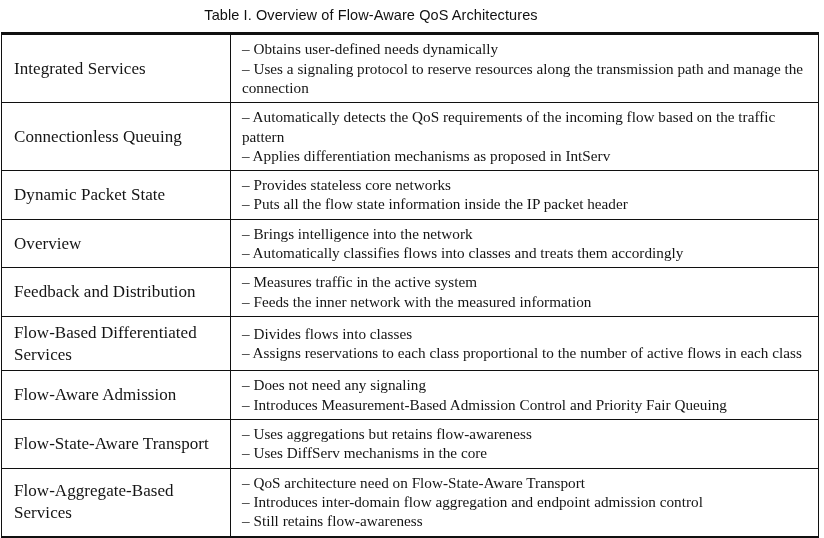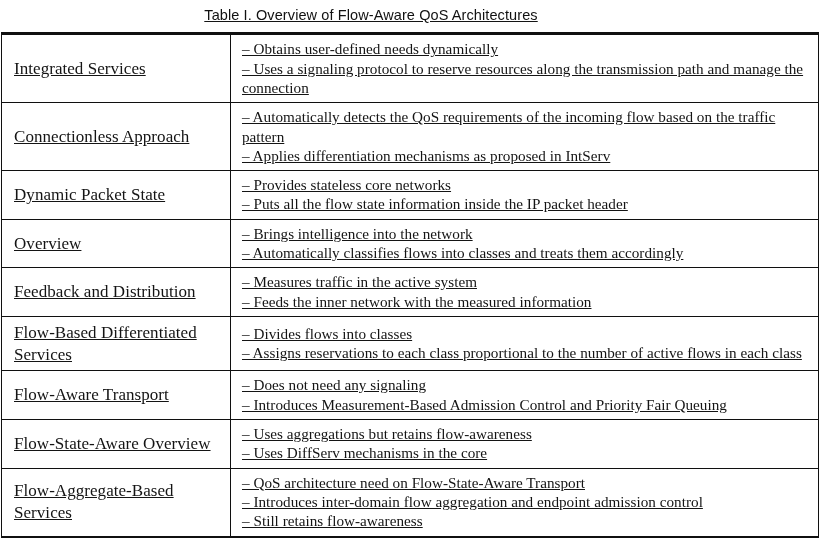--- a/index.html
+++ b/index.html
@@ -11,21 +11,20 @@
     width: 824px;
     height: 538px;
     font-family: "Liberation Serif", "DejaVu Serif", serif;
     color: #141414;
     overflow: hidden;
   }
 
   .table-figure {
     width: 742px;
     box-sizing: border-box;
-    text-decoration: underline;
   }
 
   .table-caption {
     font-family: "Liberation Sans", "DejaVu Sans", sans-serif;
     font-size: 14.5px;
     color: #111111;
     text-align: center;
     letter-spacing: 0.1px;
     padding: 7px 0 8px 0;
     line-height: 1.2;
@@ -87,21 +86,21 @@
 
       <tr>
         <td class="arch-name">Integrated Services</td>
         <td class="arch-desc">
           <span class="bullet-line">– Obtains user-defined needs dynamically</span>
           <span class="bullet-line">– Uses a signaling protocol to reserve resources along the transmission path and manage the connection</span>
         </td>
       </tr>
 
       <tr>
-        <td class="arch-name">Connectionless Approach</td>
+        <td class="arch-name">Connectionless Queuing</td>
         <td class="arch-desc">
           <span class="bullet-line">– Automatically detects the QoS requirements of the incoming flow based on the traffic pattern</span>
           <span class="bullet-line">– Applies differentiation mechanisms as proposed in IntServ</span>
         </td>
       </tr>
 
       <tr>
         <td class="arch-name">Dynamic Packet State</td>
         <td class="arch-desc">
           <span class="bullet-line">– Provides stateless core networks</span>
@@ -127,29 +126,29 @@
 
       <tr>
         <td class="arch-name">Flow-Based Differentiated Services</td>
         <td class="arch-desc">
           <span class="bullet-line">– Divides flows into classes</span>
           <span class="bullet-line justify">– Assigns reservations to each class proportional to the number of active flows in each class</span>
         </td>
       </tr>
 
       <tr>
-        <td class="arch-name">Flow-Aware Transport</td>
+        <td class="arch-name">Flow-Aware Admission</td>
         <td class="arch-desc">
           <span class="bullet-line">– Does not need any signaling</span>
           <span class="bullet-line justify">– Introduces Measurement-Based Admission Control and Priority Fair Queuing</span>
         </td>
       </tr>
 
       <tr>
-        <td class="arch-name">Flow-State-Aware Overview</td>
+        <td class="arch-name">Flow-State-Aware Transport</td>
         <td class="arch-desc">
           <span class="bullet-line">– Uses aggregations but retains flow-awareness</span>
           <span class="bullet-line">– Uses DiffServ mechanisms in the core</span>
         </td>
       </tr>
 
       <tr>
         <td class="arch-name">Flow-Aggregate-Based Services</td>
         <td class="arch-desc">
           <span class="bullet-line">– QoS architecture need on Flow-State-Aware Transport</span>

